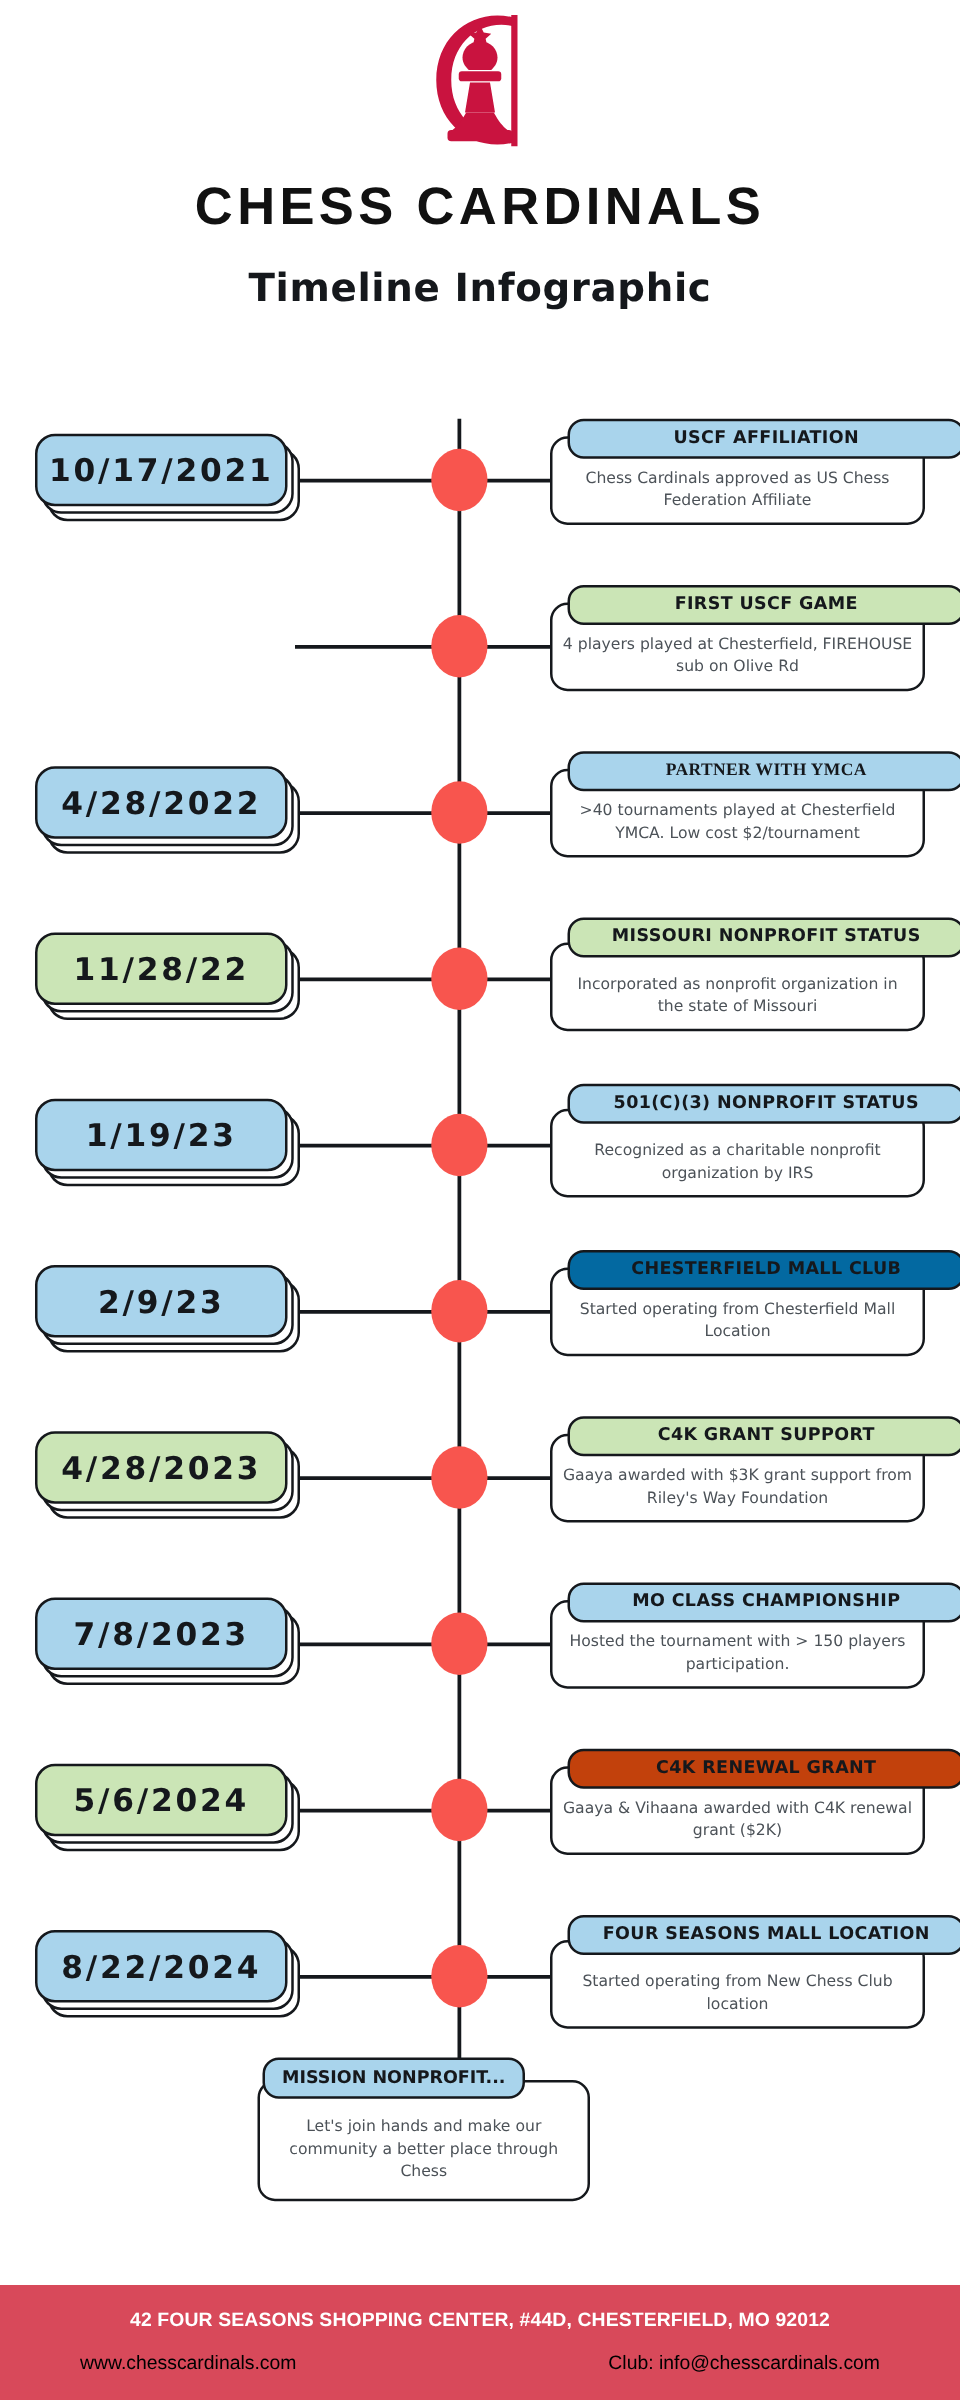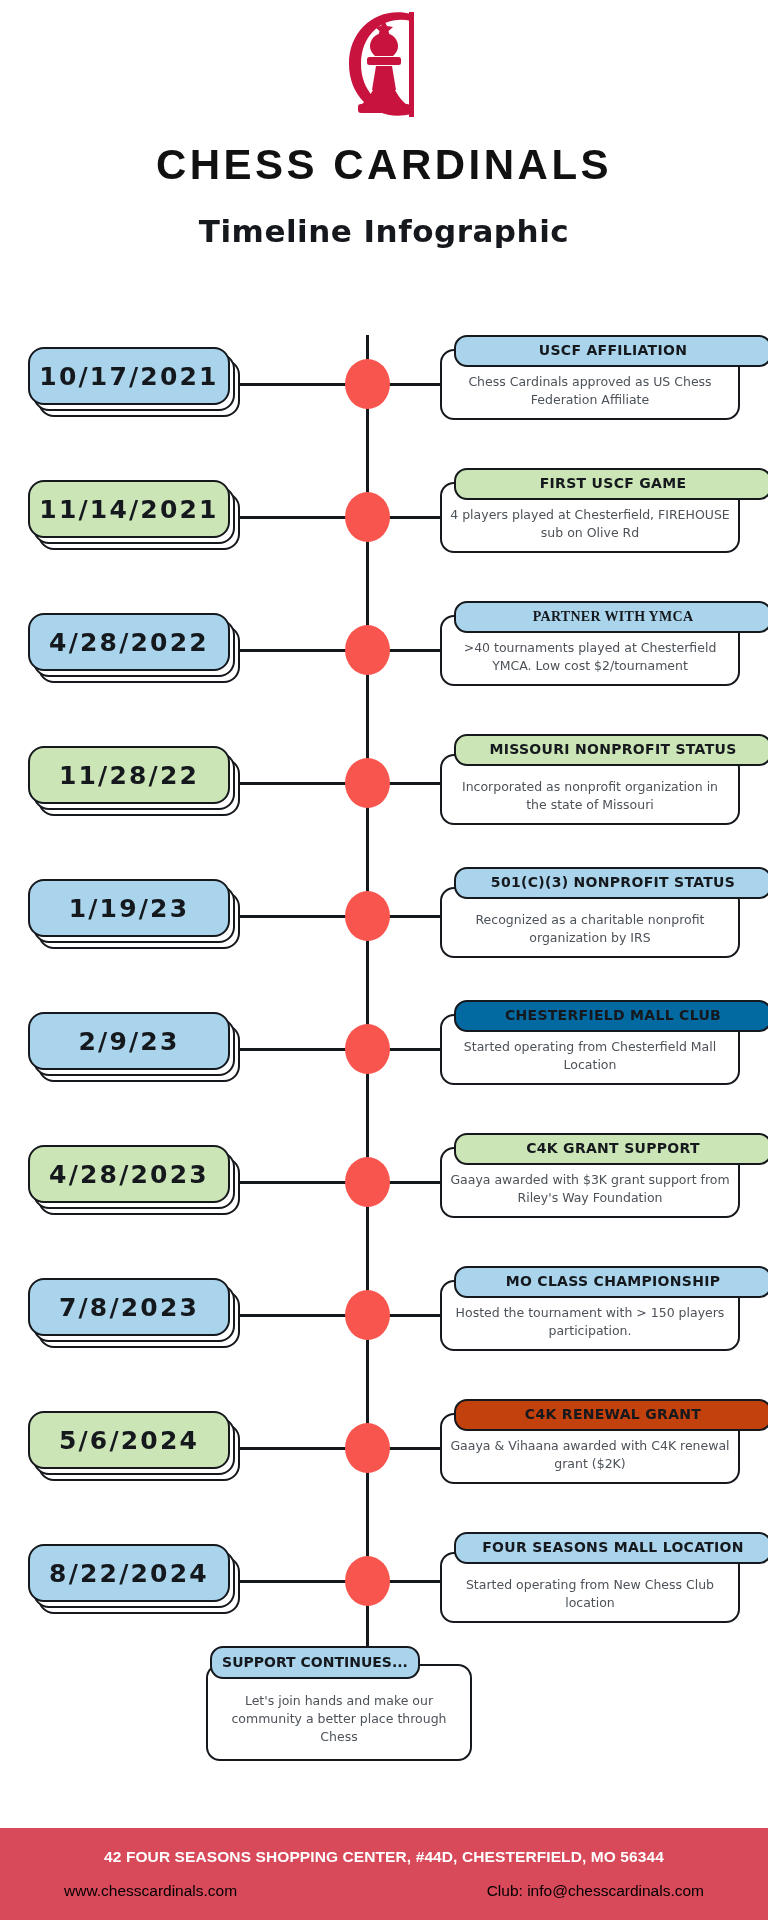--- a/index.html
+++ b/index.html
@@ -297,25 +297,20 @@
           </div>
           <div class="node"></div>
           <div class="event" style="top: 2px;">
             <div class="event-body" style="top: 14px;">Chess Cardinals approved as US Chess Federation Affiliate</div>
             <div class="event-title" style="background: rgb(169, 212, 236);">USCF AFFILIATION</div>
           </div>
         </div>
         <div class="row" style="top: 141px;">
           <div class="connector-left"></div>
           <div class="connector-right"></div>
-          <div class="date-stack">
-            <div class="date-shadow2"></div>
-            <div class="date-shadow1"></div>
-            <div class="date-pill c-green">11/14/2021</div>
-          </div>
           <div class="node"></div>
           <div class="event" style="top: 2px;">
             <div class="event-body" style="top: 14px;">4 players played at Chesterfield, FIREHOUSE sub on Olive Rd</div>
             <div class="event-title" style="background: rgb(203, 229, 182);">FIRST USCF GAME</div>
           </div>
         </div>
         <div class="row" style="top: 274px;">
           <div class="connector-left"></div>
           <div class="connector-right"></div>
           <div class="date-stack">
@@ -425,24 +420,24 @@
           <div class="event" style="top: 2px;">
             <div class="event-body" style="top: 20px;">Started operating from New Chess Club location</div>
             <div class="event-title" style="background: rgb(169, 212, 236);">FOUR SEASONS MALL LOCATION</div>
           </div>
         </div>
       </div>
   </div>
 
   <div class="mission">
     <div class="mission-body">Let's join hands and make our community a better place through Chess</div>
-    <div class="mission-title">SUPPORT CONTINUES...</div>
+    <div class="mission-title">MISSION NONPROFIT...</div>
   </div>
 
   <div class="footer">
-    <div class="footer-address">42 FOUR SEASONS SHOPPING CENTER, #44D, CHESTERFIELD, MO 56344</div>
+    <div class="footer-address">42 FOUR SEASONS SHOPPING CENTER, #44D, CHESTERFIELD, MO 92012</div>
     <div class="footer-links">
       <span class="footer-link">www.chesscardinals.com</span>
       <span class="footer-link">Club: info@chesscardinals.com</span>
     </div>
   </div>
 
 </div>
 
 </body></html>

